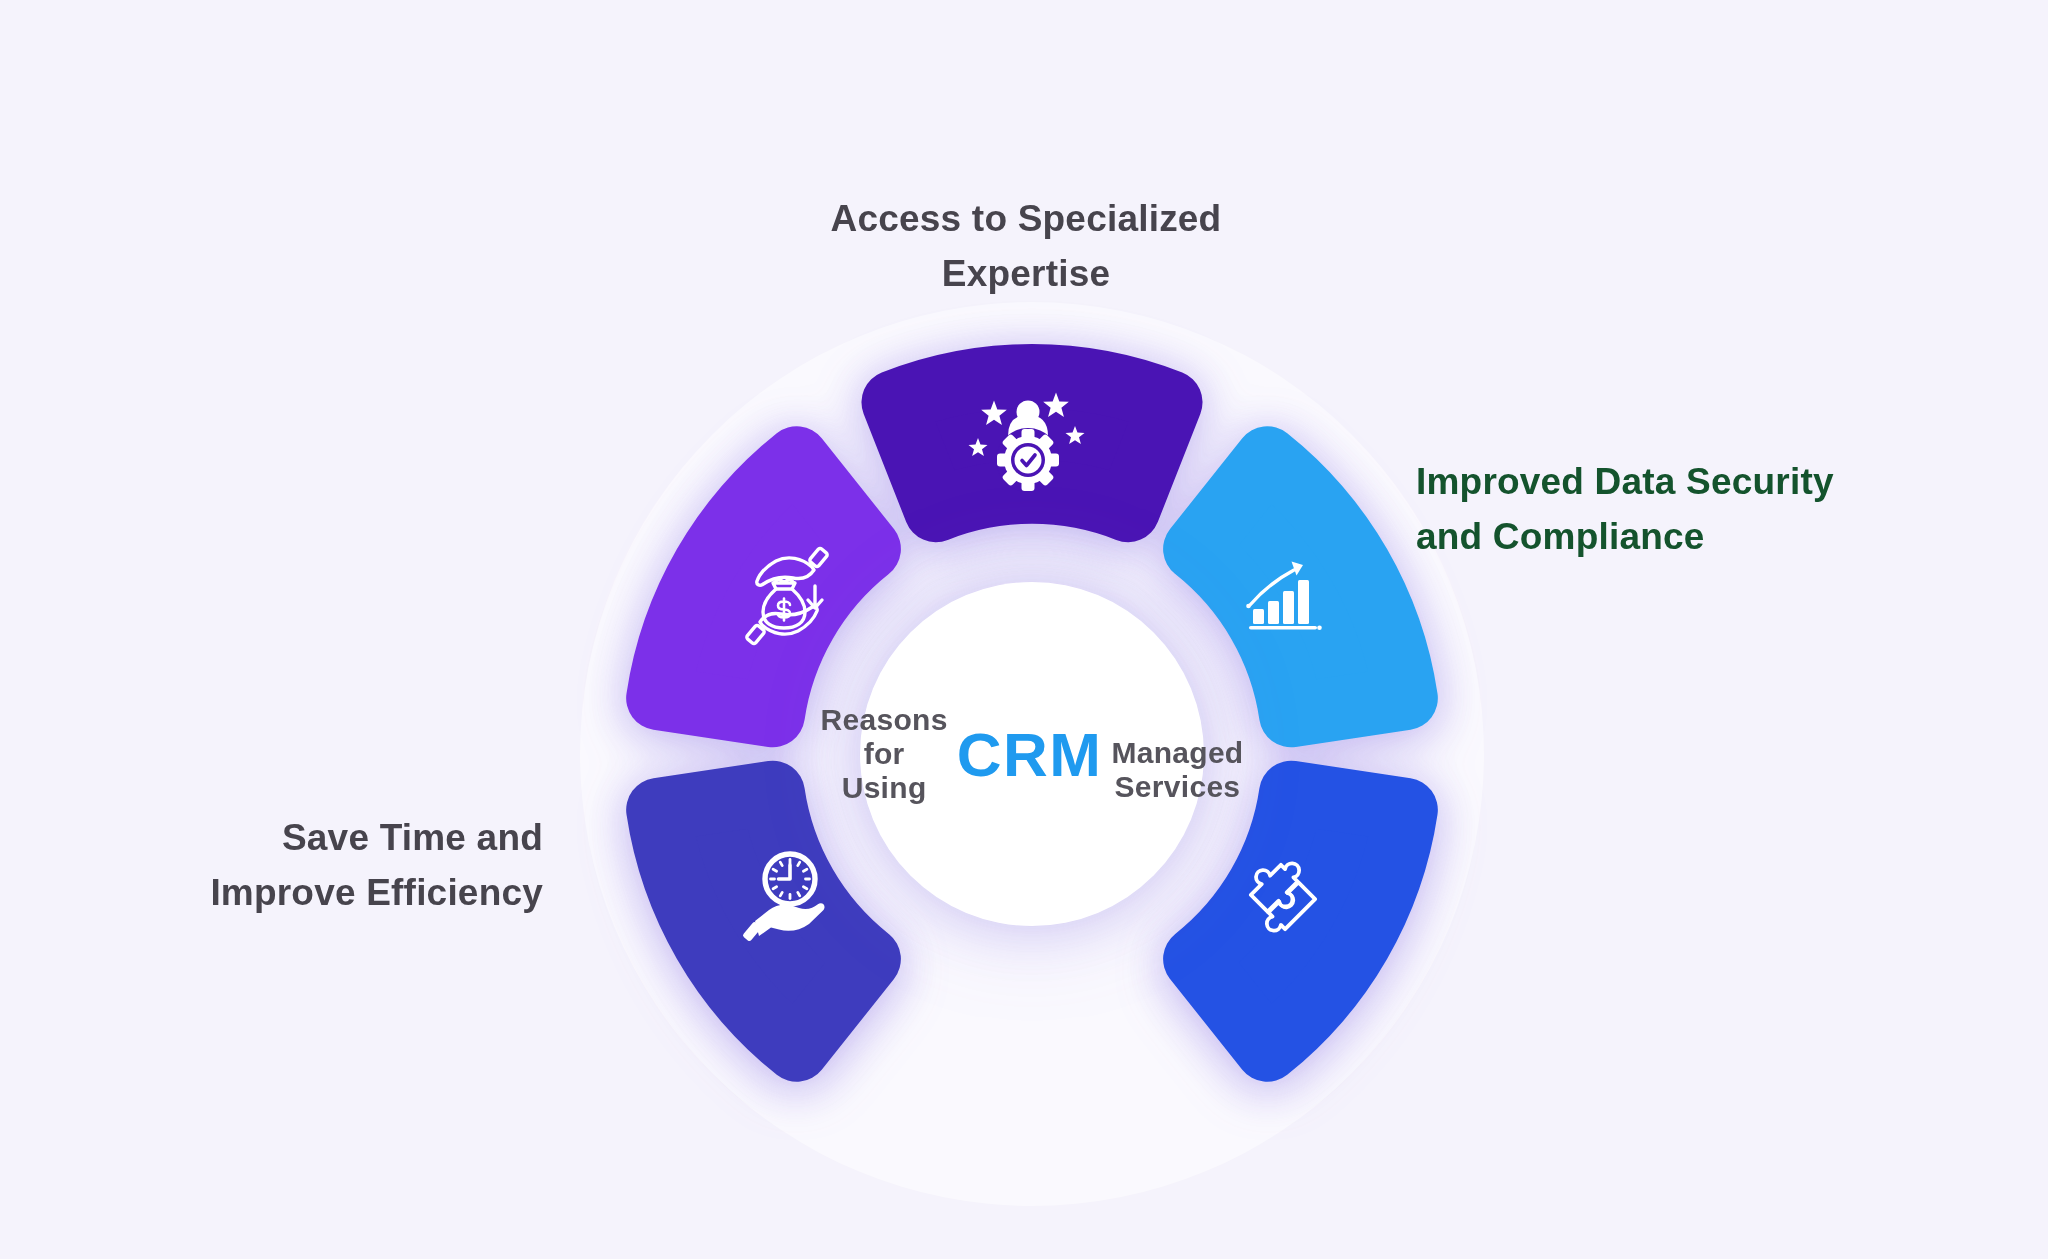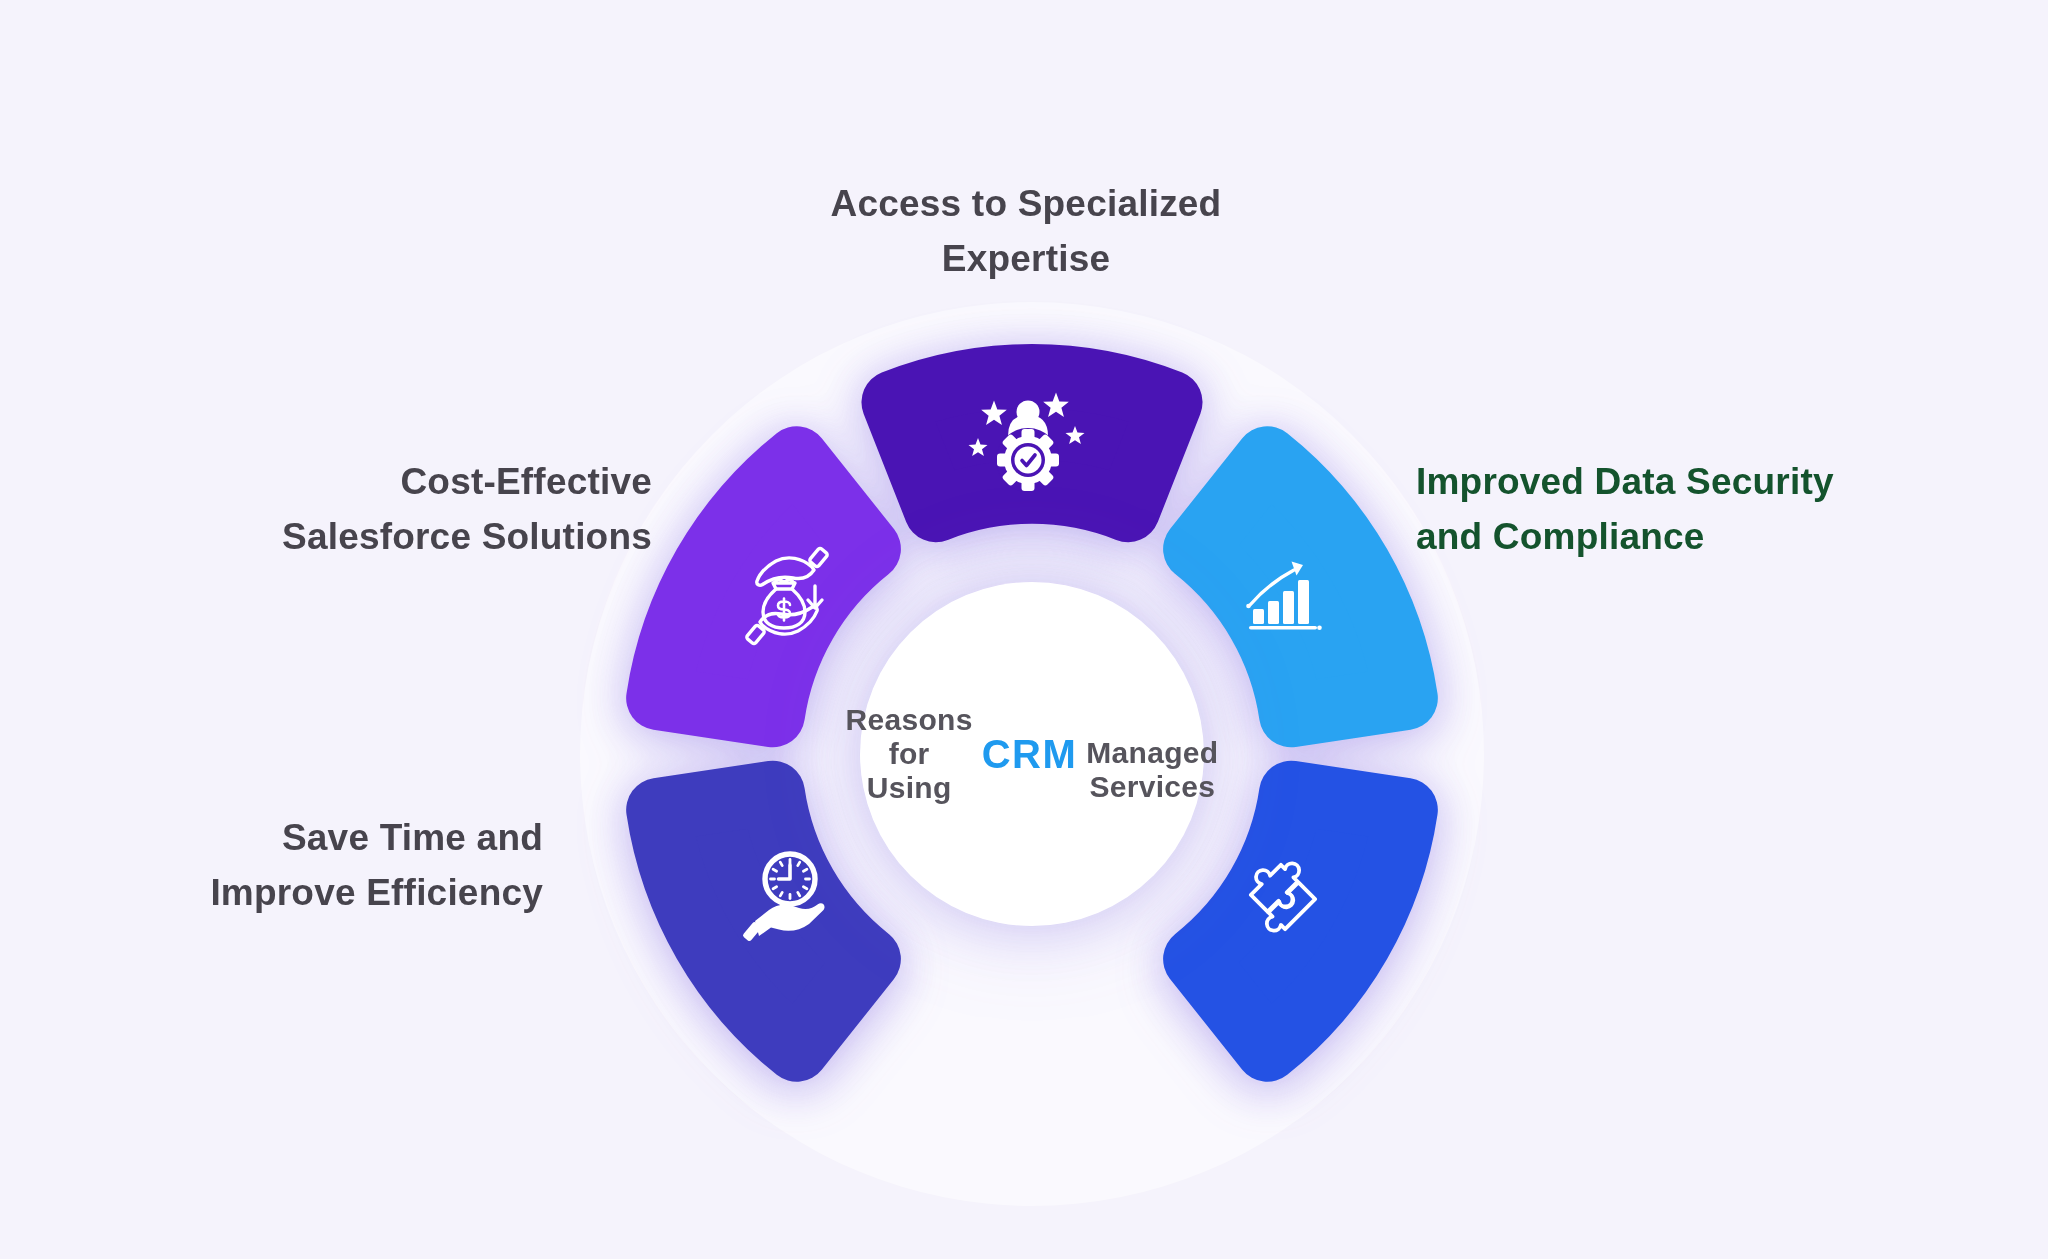--- a/index.html
+++ b/index.html
@@ -27,30 +27,30 @@
     background:#ffffff;
     box-shadow:0 0 55px rgba(110,88,215,0.28), 0 0 110px rgba(130,105,230,0.16);
     display:flex;flex-direction:row;align-items:center;justify-content:center;
     gap:9px;
     text-align:center;
   }
   .center-sub{
     font-size:30px;font-weight:600;color:#56545C;letter-spacing:.3px;
   }
   .center-highlight{
-    font-size:40px;font-weight:800;letter-spacing:1.5px;color:#1F9AEF;
+    font-size:62px;font-weight:800;letter-spacing:1.5px;color:#1F9AEF;
   }
   .lbl{
     position:absolute;
     font-size:37px;font-weight:600;
     line-height:55px;letter-spacing:.2px;
     color:#47444D;
     white-space:pre-line;
   }
-  .lbl-top{left:1026px;top:176px;transform:translateX(-50%);text-align:center;}
+  .lbl-top{left:1026px;top:191px;transform:translateX(-50%);text-align:center;}
   .lbl-upper-left{right:1396px;top:454px;text-align:right;}
   .lbl-upper-right{left:1416px;top:454px;text-align:left;}
   .lbl-lower-left{right:1505px;top:810px;text-align:right;margin-left:20px;}
   .lbl-lower-right{left:1493px;top:810px;text-align:left;}
 </style>
 </head>
 <body style="background: rgb(245, 243, 252);">
 
 <div class="stage">
 
@@ -145,20 +145,18 @@
   </svg>
 
   <div class="center-circle">
     <div class="center-sub" style="color: rgb(86, 84, 92);">Reasons for Using</div>
     <div class="center-highlight" style="color: rgb(31, 154, 239);">CRM</div>
     <div class="center-sub" style="color: rgb(86, 84, 92); margin-top: 32px;">Managed Services</div>
   </div>
 
   <div class="lbl lbl-top" style="color: rgb(71, 68, 77);">Access to Specialized
 Expertise</div>
-  <div class="lbl lbl-upper-left" style="color: rgb(71, 68, 77);">Cost-Effective
-Salesforce Solutions</div>
   <div class="lbl lbl-upper-right" style="color: #14532d;">Improved Data Security
 and Compliance</div>
   <div class="lbl lbl-lower-left" style="color: rgb(71, 68, 77);">Save Time and
 Improve Efficiency</div>
 
 </div>
 
 </body></html>

